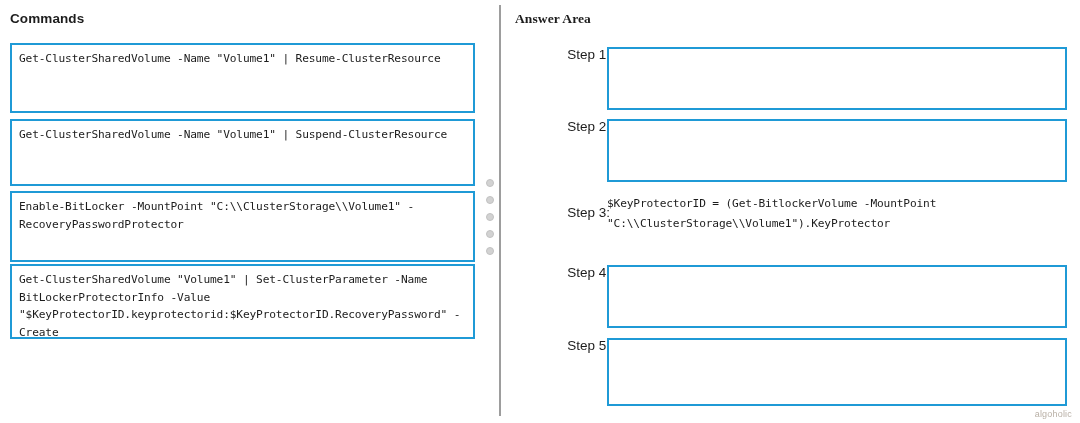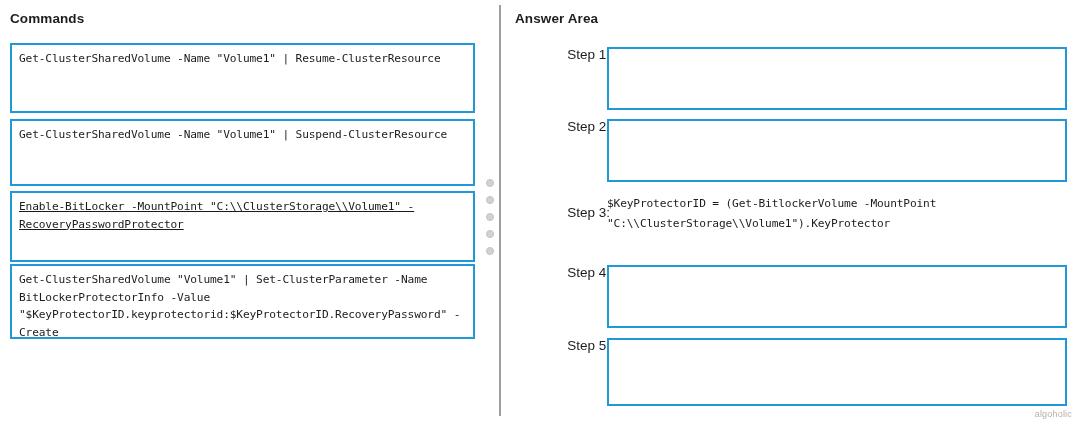--- a/index.html
+++ b/index.html
@@ -20,21 +20,21 @@
   .panel-title {
     position: absolute;
     font-family: "Liberation Sans", sans-serif;
     font-size: 13.5px;
     font-weight: 600;
     color: #1d1d1d;
     letter-spacing: 0.1px;
     white-space: nowrap;
   }
   #commands-title { left: 10px; top: 11px; text-align: right; }
-  #answer-title   { left: 515px; top: 11px; }
+  #answer-title   { left: 515px; top: 11px; font-family: Liberation Serif, serif; }
 
   
   .divider {
     position: absolute;
     left: 499px;
     top: 5px;
     width: 2px;
     height: 411px;
     background: #9d9d9d;
   }
@@ -78,21 +78,21 @@
     font-size: 11.2px;
     line-height: 17.5px;
     color: #1c1c1c;
     white-space: pre-wrap;
     word-break: break-word;
     letter-spacing: -0.15px;
   }
 
   #cmd-box-0 { top: 43px;  height: 70px; }
   #cmd-box-1 { top: 119px; height: 67px; }
-  #cmd-box-2 { top: 191px; height: 71px; text-decoration: underline; }
+  #cmd-box-2 { top: 191px; height: 71px; }
   #cmd-box-3 { top: 264px; height: 75px; }
 
   
   .step-row {
     position: absolute;
     left: 515px;
     width: 555px;
     height: 1px;
   }
   .step-label {

